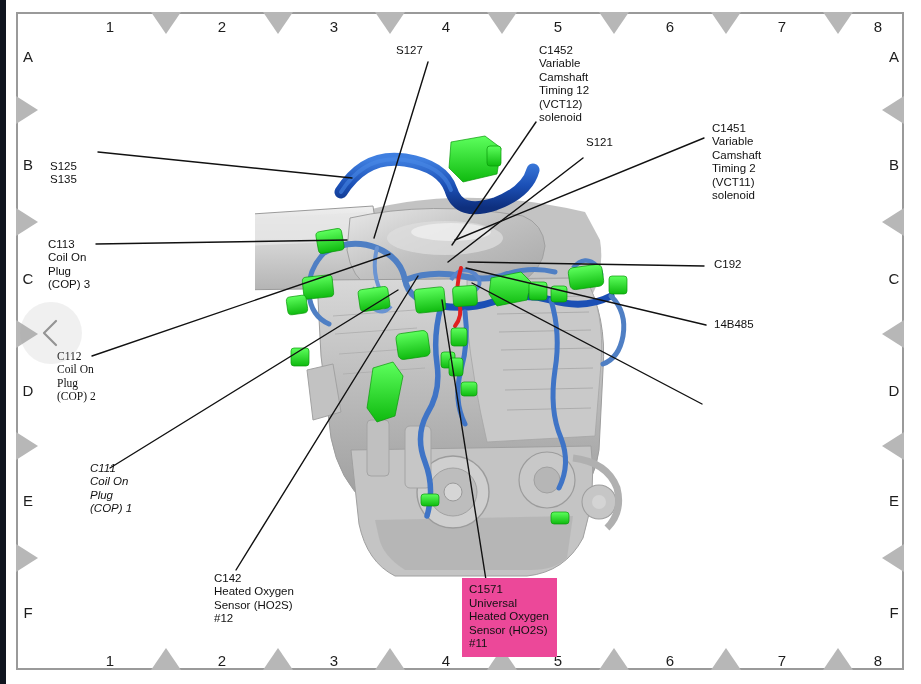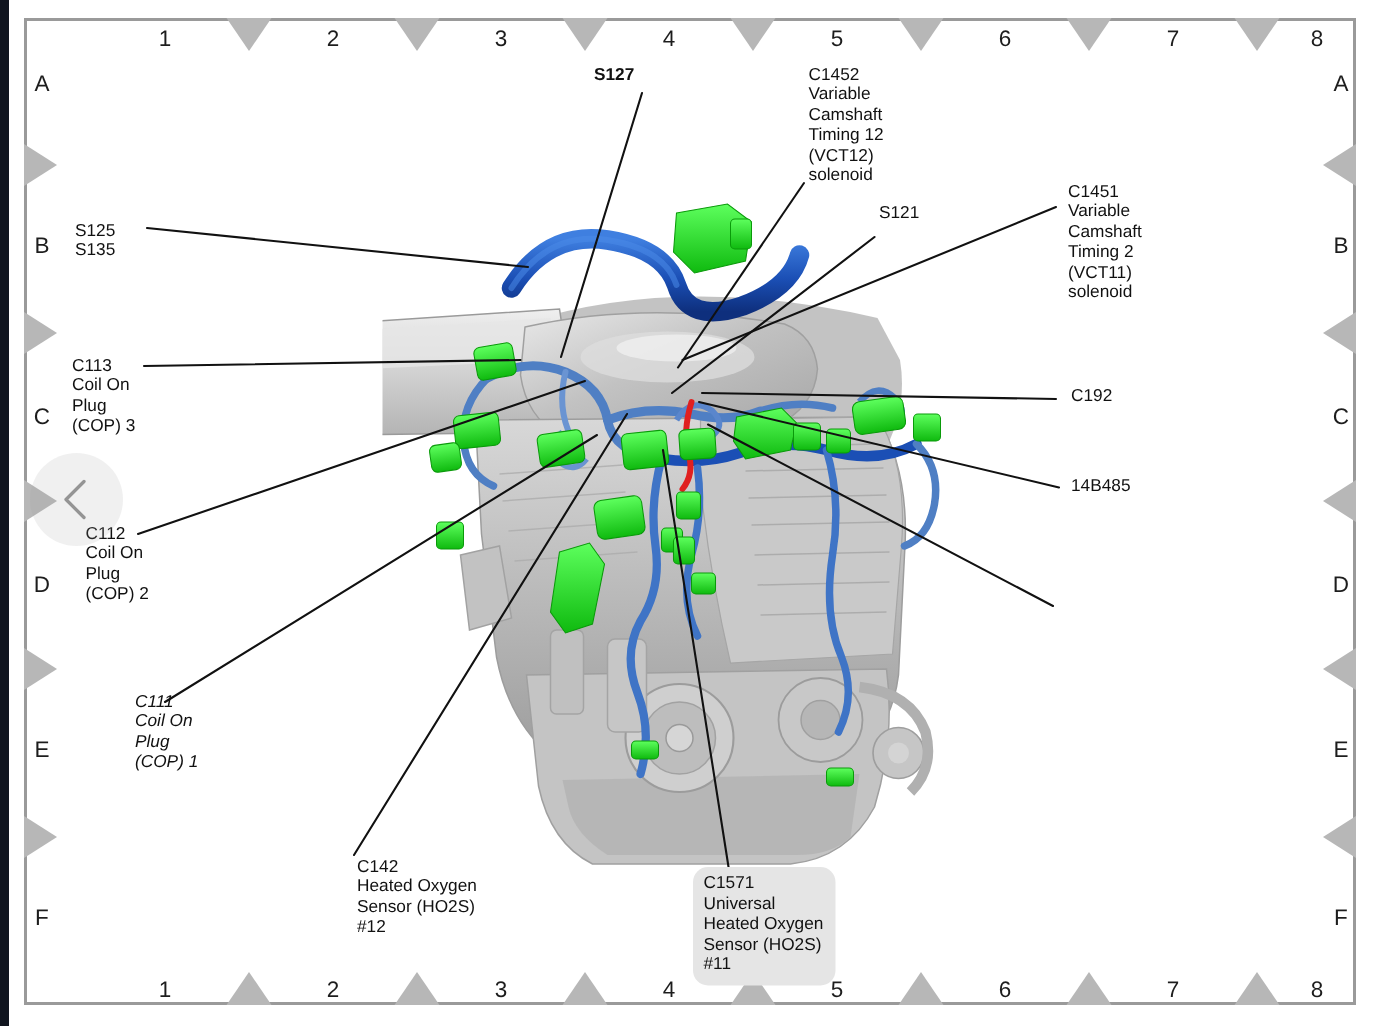--- a/index.html
+++ b/index.html
@@ -76,24 +76,23 @@
   .callout{
     position:absolute;
     font-size:11.5px;
     line-height:13.4px;
     color:#111111;
     white-space:pre-line;
     font-family:"Liberation Sans", sans-serif;
     letter-spacing:0px;
   }
   .callout.hl{
-    background:#e5e5e5;
+    background:#ec4899;
     padding:5px 8px 6px 7px;
     line-height:13.6px;
-    border-radius:10px;
   }
   
   .leaders{position:absolute;left:0;top:0;width:921px;height:684px;pointer-events:none;}
 
   
   .engine{position:absolute;left:255px;top:120px;width:420px;height:470px;}
 
   
   .nav-prev{
     position:absolute;left:20px;top:302px;
@@ -341,62 +340,62 @@
     <span class="row-label" style="left:20px;top:488px;">E</span>
     <span class="row-label" style="left:20px;top:600px;">F</span>
 
     <span class="tri tri-left" style="left:8px;top:84px;"></span>
     <span class="tri tri-left" style="left:8px;top:196px;"></span>
     <span class="tri tri-left" style="left:8px;top:308px;"></span>
     <span class="tri tri-left" style="left:8px;top:420px;"></span>
     <span class="tri tri-left" style="left:8px;top:532px;"></span>
   </div>
 
-  <div class="callout" style="left:396px;top:44px;font-weight:bold;">S127</div>
+  <div class="callout" style="left:396px;top:44px;">S127</div>
 
   <div class="callout" style="left:539px;top:44px;">C1452
 Variable
 Camshaft
 Timing 12
 (VCT12)
 solenoid</div>
 
-  <div class="callout" style="left:50px;top:148px;text-align:center;">S125
+  <div class="callout" style="left:50px;top:160px;text-align:center;">S125
 S135</div>
 
   <div class="callout" style="left:586px;top:136px;">S121</div>
 
   <div class="callout" style="left:712px;top:122px;">C1451
 Variable
 Camshaft
 Timing 2
 (VCT11)
 solenoid</div>
 
   <div class="callout" style="left:48px;top:238px;">C113
 Coil On
 Plug
 (COP) 3</div>
 
   <div class="callout" style="left:714px;top:258px;">C192</div>
 
   <div class="callout" style="left:714px;top:318px;">14B485</div>
 
-  <div class="callout" style="left:57px;top:350px;">C112
+  <div class="callout" style="left:57px;top:350px;font-family:Liberation Serif, serif;">C112
 Coil On
 Plug
 (COP) 2</div>
 
 
   <div class="callout" style="left:90px;top:462px;font-style:italic;">C111
 Coil On
 Plug
 (COP) 1</div>
 
-  <div class="callout" style="left:214px;top:572px;margin-left:24px;">C142
+  <div class="callout" style="left:214px;top:572px;">C142
 Heated Oxygen
 Sensor (HO2S)
 #12</div>
 
   <div class="callout hl" style="left:462px;top:578px;">C1571
 Universal
 Heated Oxygen
 Sensor (HO2S)
 #11</div>
 

